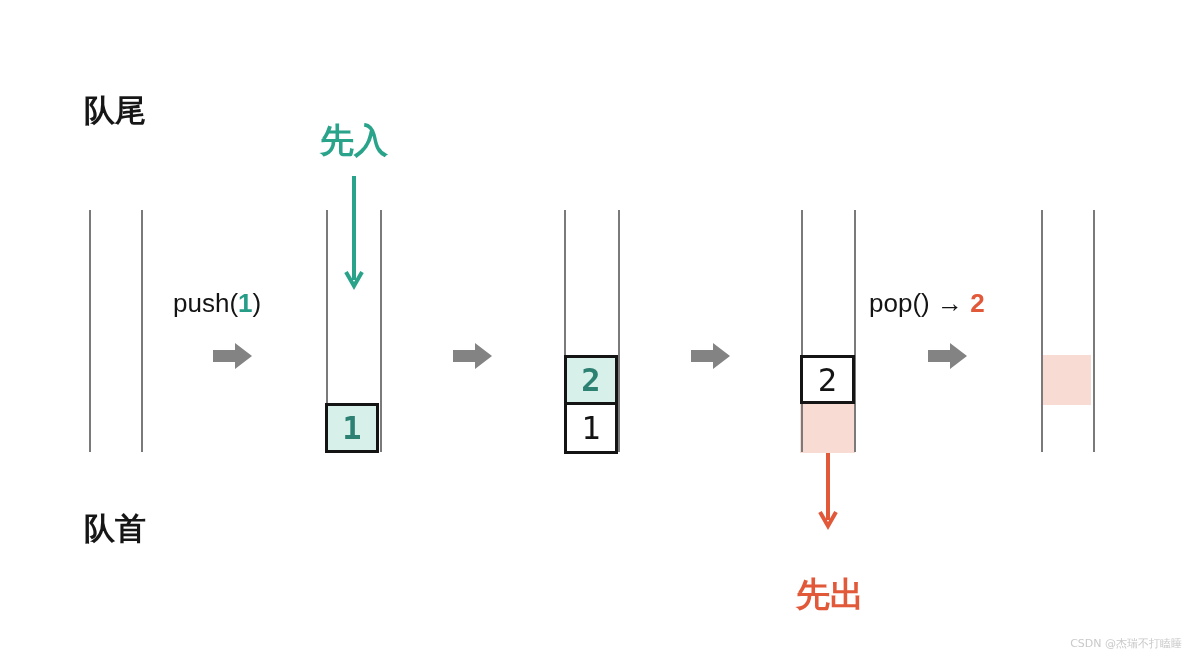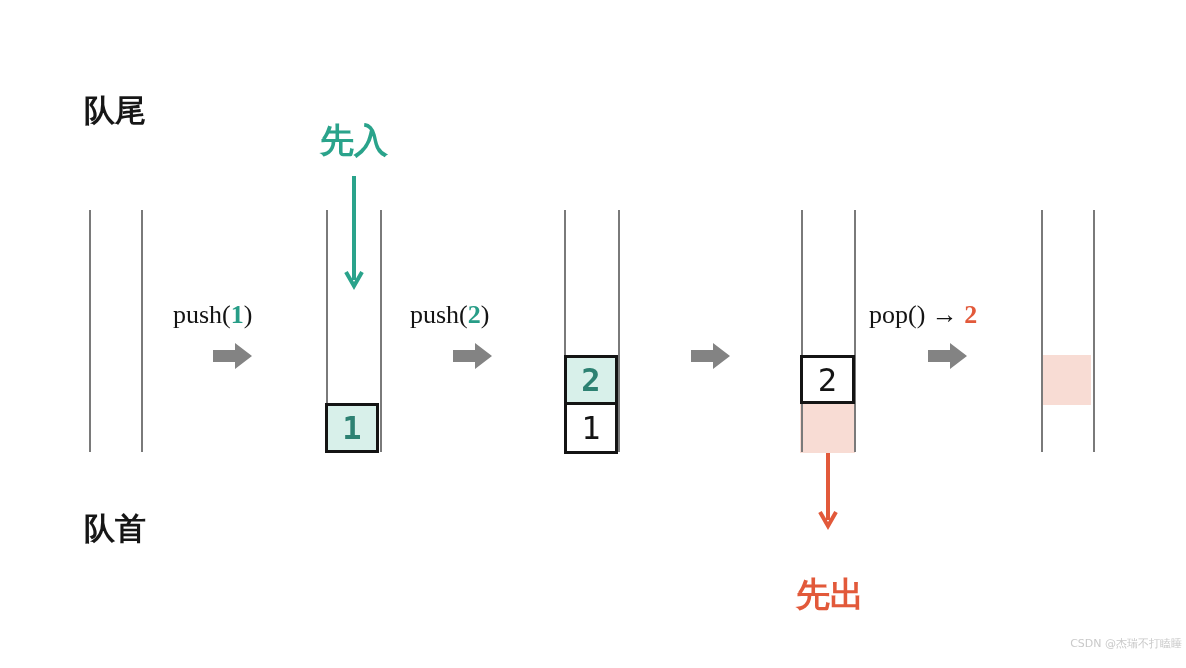--- a/index.html
+++ b/index.html
@@ -28,22 +28,22 @@
   .annot.orange{color:#e2593a;margin-top:24px;}
   .tube{
     position:absolute;
     top:210px;height:242px;
     border-left:2px solid #7a7a7a;
     border-right:2px solid #7a7a7a;
     z-index:2;
   }
   .op-label{
     position:absolute;
-    top:300px;
-    font-family:Liberation Serif, serif;
+    top:288px;
+    font-family:Liberation Sans, sans-serif;
     font-size:26px;
     color:#141414;
     white-space:nowrap;
     z-index:3;
   }
   .op-label .val{font-weight:700;}
   .val-teal{color:#279d87;}
   .val-orange{color:#e2593a;}
   .cell{
     position:absolute;
@@ -94,23 +94,20 @@
 
   <div class="tube" style="left:89px;width:50px;"></div>
   <div class="tube" style="left:326px;width:52px;"></div>
   <div class="tube" style="left:564px;width:52px;"></div>
   <div class="tube" style="left:801px;width:51px;"></div>
   <div class="tube" style="left:1041px;width:50px;"></div>
 
   <div class="op-label" style="left:173px;">
     <span>push(</span><span class="val val-teal">1</span><span>)</span>
   </div>
-  <div class="op-label" style="left:410px;">
-    <span>push(</span><span class="val val-teal">2</span><span>)</span>
-  </div>
   <div class="op-label" style="left:869px;">
     <span>pop() → </span><span class="val val-orange">2</span>
   </div>
 
   <svg class="abs" style="left:213px;top:342px;" width="40" height="28" viewBox="0 0 40 28">
     <polygon points="0,8 22,8 22,1 39,14 22,27 22,20 0,20" fill="#838383"></polygon>
   </svg>
   <svg class="abs" style="left:453px;top:342px;" width="40" height="28" viewBox="0 0 40 28">
     <polygon points="0,8 22,8 22,1 39,14 22,27 22,20 0,20" fill="#838383"></polygon>
   </svg>

